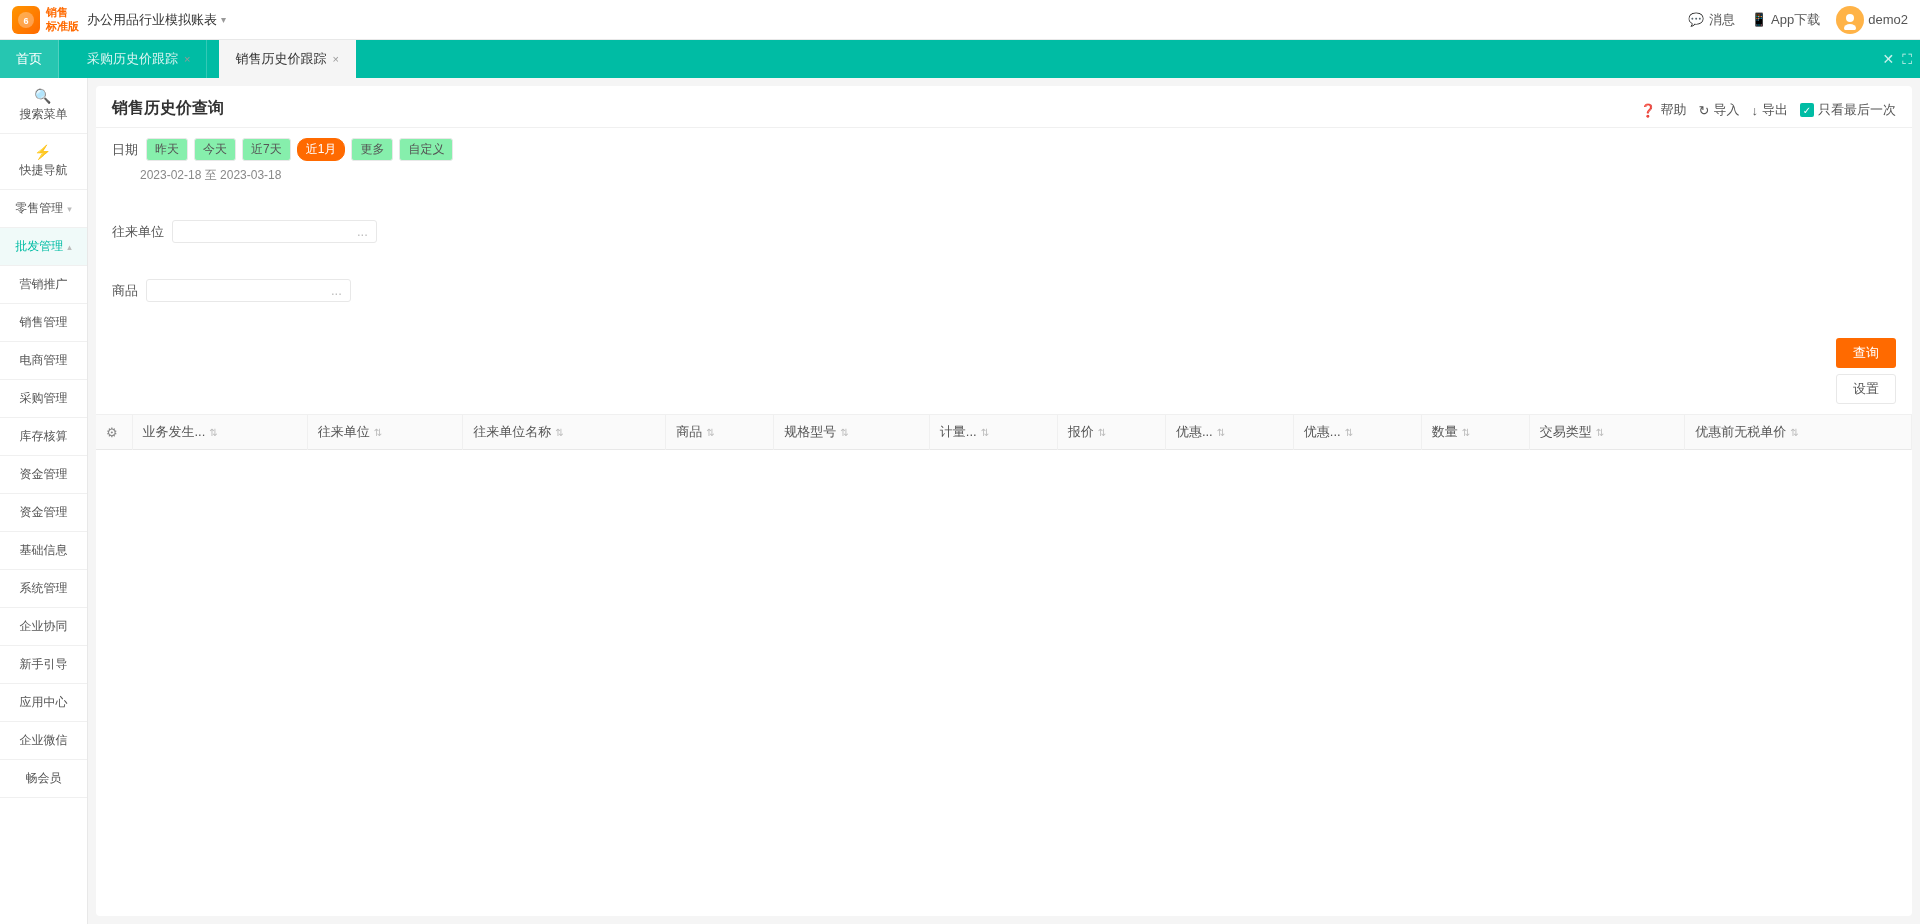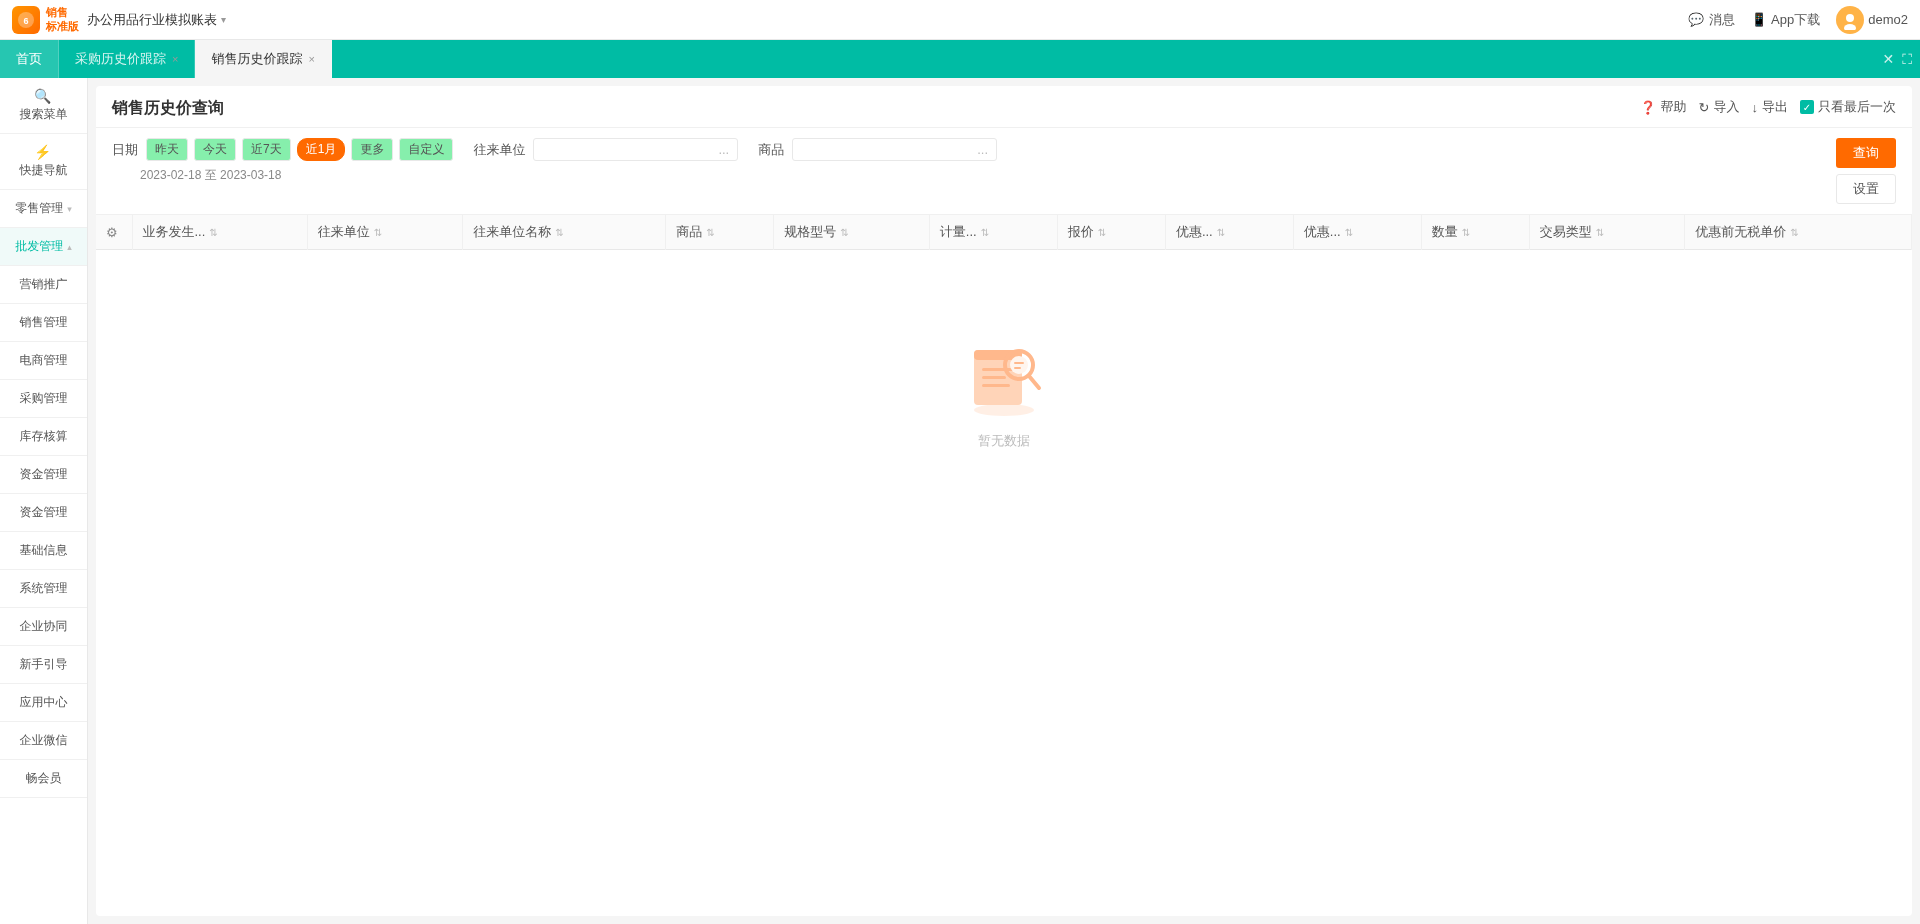--- a/index.html
+++ b/index.html
@@ -83,21 +83,21 @@
     }
 
     
     .tab-bar {
       height: 38px;
       background: #00bca4;
       display: flex;
       align-items: center;
       padding: 0 0;
       flex-shrink: 0;
-      gap: 0;
+      gap: 12px;
     }
     .tab {
       height: 38px;
       padding: 0 16px;
       display: flex;
       align-items: center;
       gap: 6px;
       cursor: pointer;
       font-size: 13px;
       color: rgba(255,255,255,0.85);
@@ -197,21 +197,21 @@
       border-radius: 4px;
       flex: 1;
       display: flex;
       flex-direction: column;
       min-height: 0;
     }
 
     
     .page-header {
       display: flex;
-      align-items: flex-start;
+      align-items: flex-end;
       justify-content: space-between;
       padding: 12px 16px 8px;
       border-bottom: 1px solid #f0f0f0;
     }
     .page-title {
       font-size: 16px;
       font-weight: 600;
       color: #333;
     }
     .page-actions {
@@ -244,22 +244,23 @@
       justify-content: center;
       color: white;
       font-size: 10px;
     }
 
     
     .filter-area {
       padding: 10px 16px;
       display: flex;
       align-items: flex-start;
-      gap: 20px;
+      gap: 36px;
       border-bottom: 1px solid #f0f0f0;
+      flex-direction: column;
     }
     .filter-group {
       display: flex;
       flex-direction: column;
       gap: 6px;
     }
     .filter-row {
       display: flex;
       align-items: center;
       gap: 8px;
@@ -681,37 +682,16 @@
                   <span>优惠前无税单价</span>
                   <span class="sort-icon">⇅</span>
                 </div>
               </th>
             </tr>
           </thead>
           <tbody>
           </tbody>
         </table>
 
-        <div class="empty-state">
-          <svg class="empty-icon" viewBox="0 0 100 90" xmlns="http://www.w3.org/2000/svg">
-
-            <ellipse cx="50" cy="80" rx="30" ry="6" fill="#ffe0cc" opacity="0.5"></ellipse>
-
-            <rect x="20" y="20" width="48" height="55" rx="4" fill="#ffd4b8"></rect>
-            <rect x="20" y="20" width="48" height="10" rx="4" fill="#ffb88c"></rect>
-
-            <rect x="28" y="38" width="32" height="3" rx="1.5" fill="#ffb88c"></rect>
-            <rect x="28" y="46" width="24" height="3" rx="1.5" fill="#ffb88c"></rect>
-            <rect x="28" y="54" width="28" height="3" rx="1.5" fill="#ffb88c"></rect>
-
-            <circle cx="65" cy="35" r="14" fill="none" stroke="#ffb88c" stroke-width="4"></circle>
-            <circle cx="65" cy="35" r="9" fill="#fff5ee"></circle>
-            <line x1="75" y1="46" x2="85" y2="58" stroke="#ffb88c" stroke-width="4" stroke-linecap="round"></line>
-
-            <rect x="60" y="32" width="10" height="2" rx="1" fill="#ffb88c"></rect>
-            <rect x="60" y="37" width="7" height="2" rx="1" fill="#ffb88c"></rect>
-          </svg>
-          <span class="empty-text">暂无数据</span>
-        </div>
       </div>
     </div>
   </div>
 </div>
 
 </body></html>

